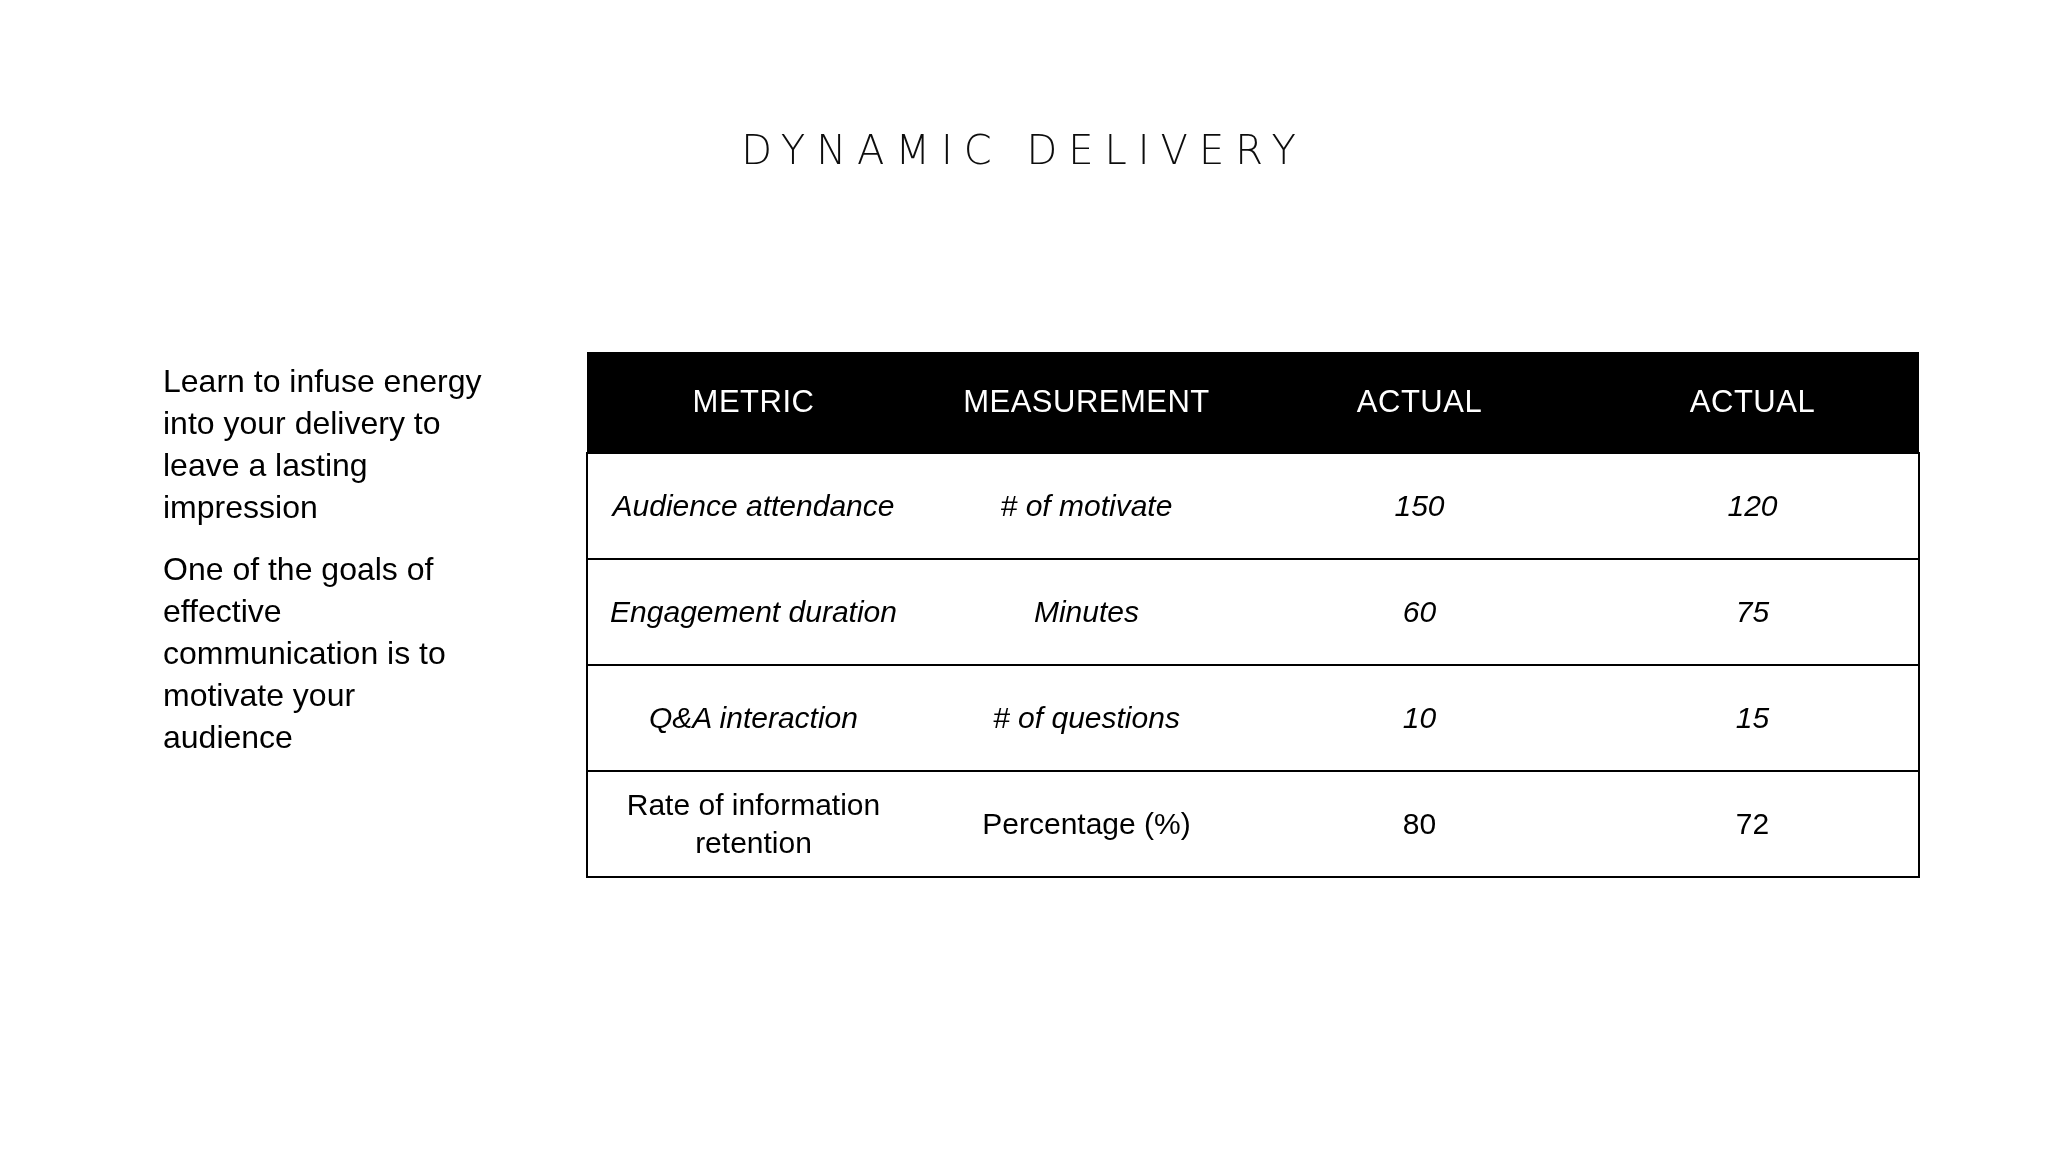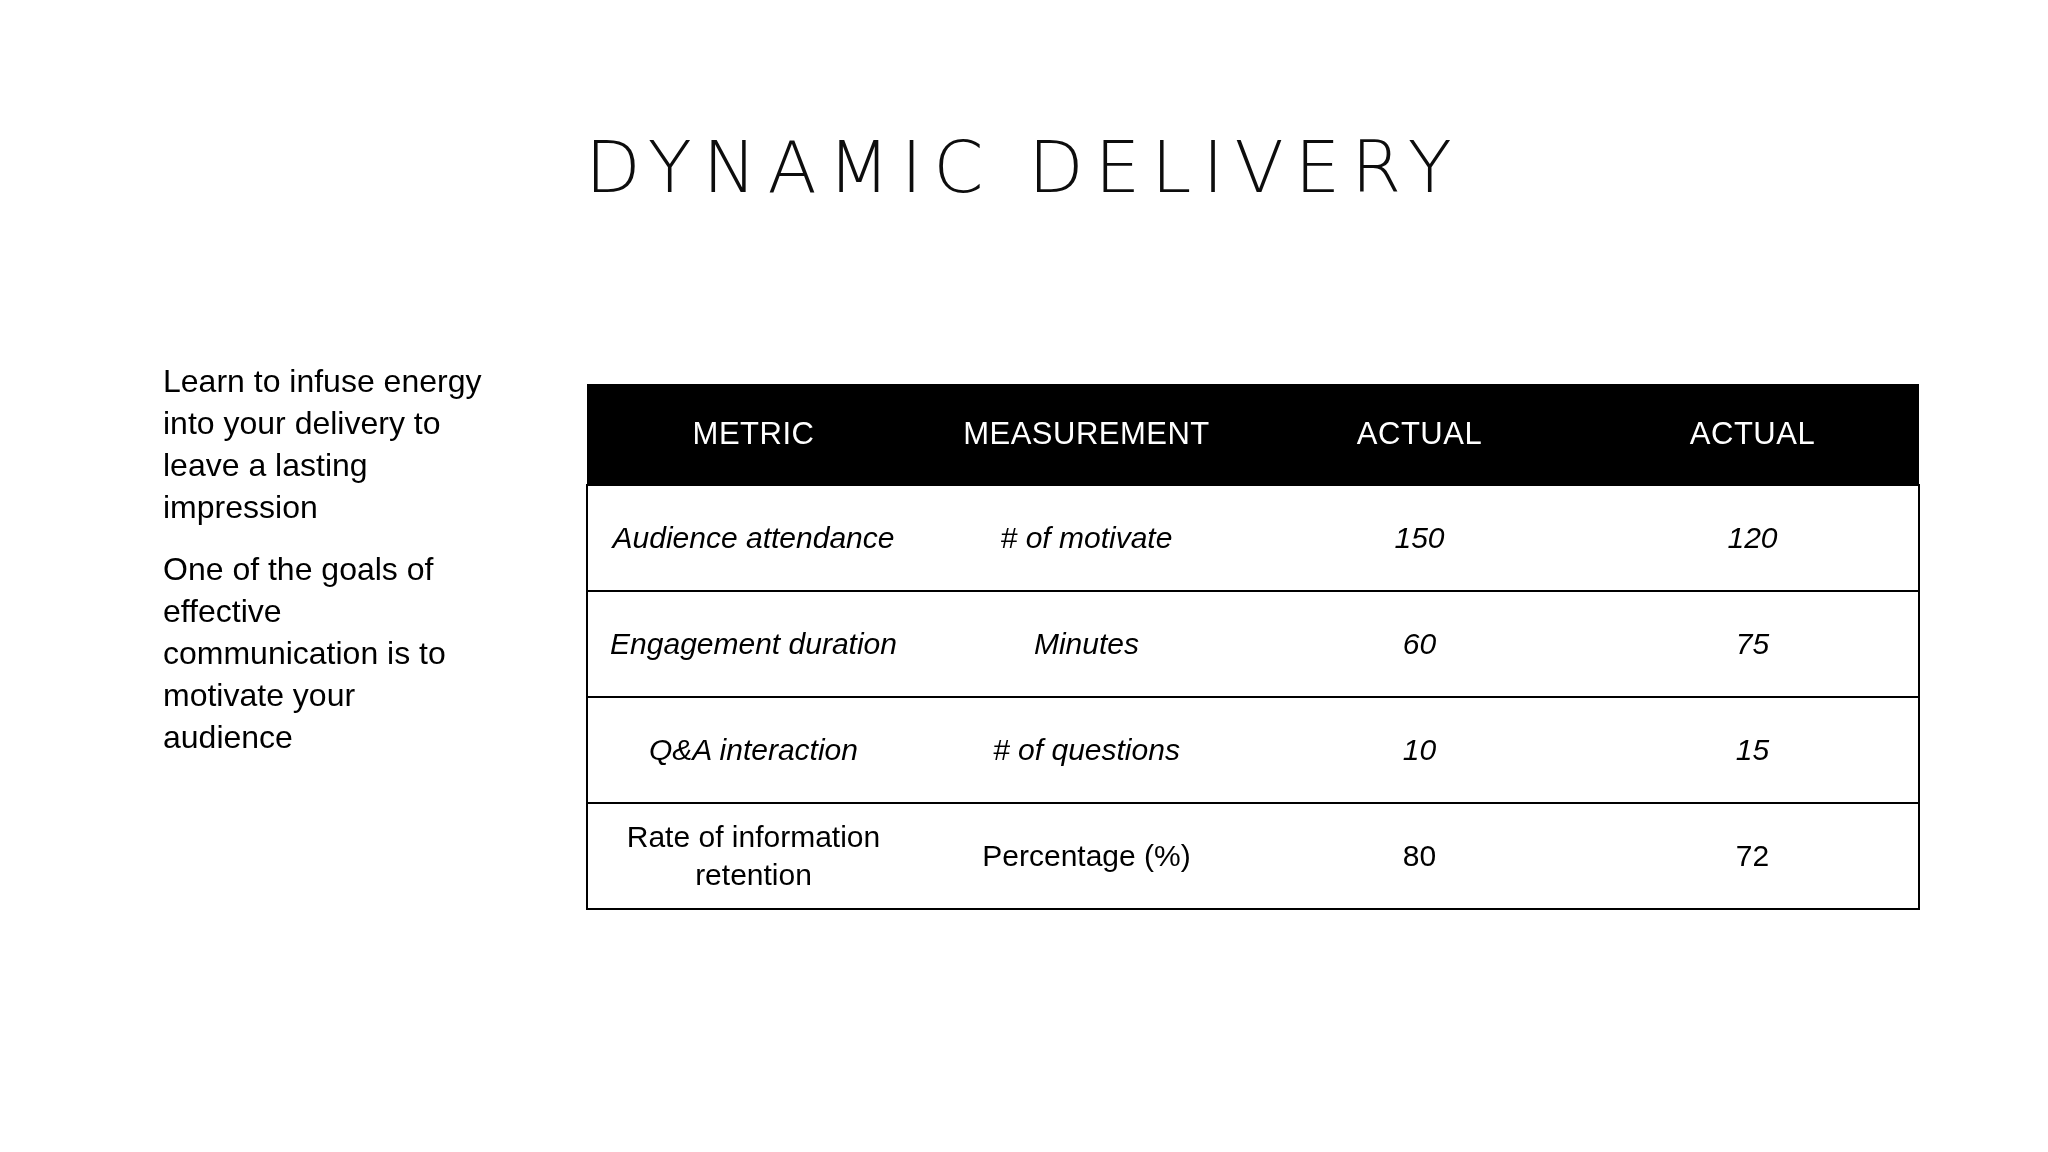--- a/index.html
+++ b/index.html
@@ -22,21 +22,21 @@
   }
 
   
   .slide-title {
     position: absolute;
     left: 0;
     top: 128px;
     width: 2048px;
     text-align: center;
     font-family: "DejaVu Sans", sans-serif;
-    font-size: 72px;
+    font-size: 40px;
     font-weight: 300;
     letter-spacing: 11px;
     color: #0d0d0d;
     line-height: 1.1;
     white-space: nowrap;
   }
 
   
   .body-column {
     position: absolute;
@@ -59,21 +59,20 @@
   .metrics-table-wrap {
     position: absolute;
     left: 586px;
     top: 352px;
     width: 1332px;
   }
   table.metrics-table {
     width: 1332px;
     border-collapse: collapse;
     table-layout: fixed;
-    margin-top: 32px;
   }
   table.metrics-table col.c-metric      { width: 333px; }
   table.metrics-table col.c-measurement { width: 333px; }
   table.metrics-table col.c-target      { width: 333px; }
   table.metrics-table col.c-actual      { width: 333px; }
 
   table.metrics-table thead th {
     background: #000000;
     color: #ffffff;
     font-family: "Liberation Sans", sans-serif;

